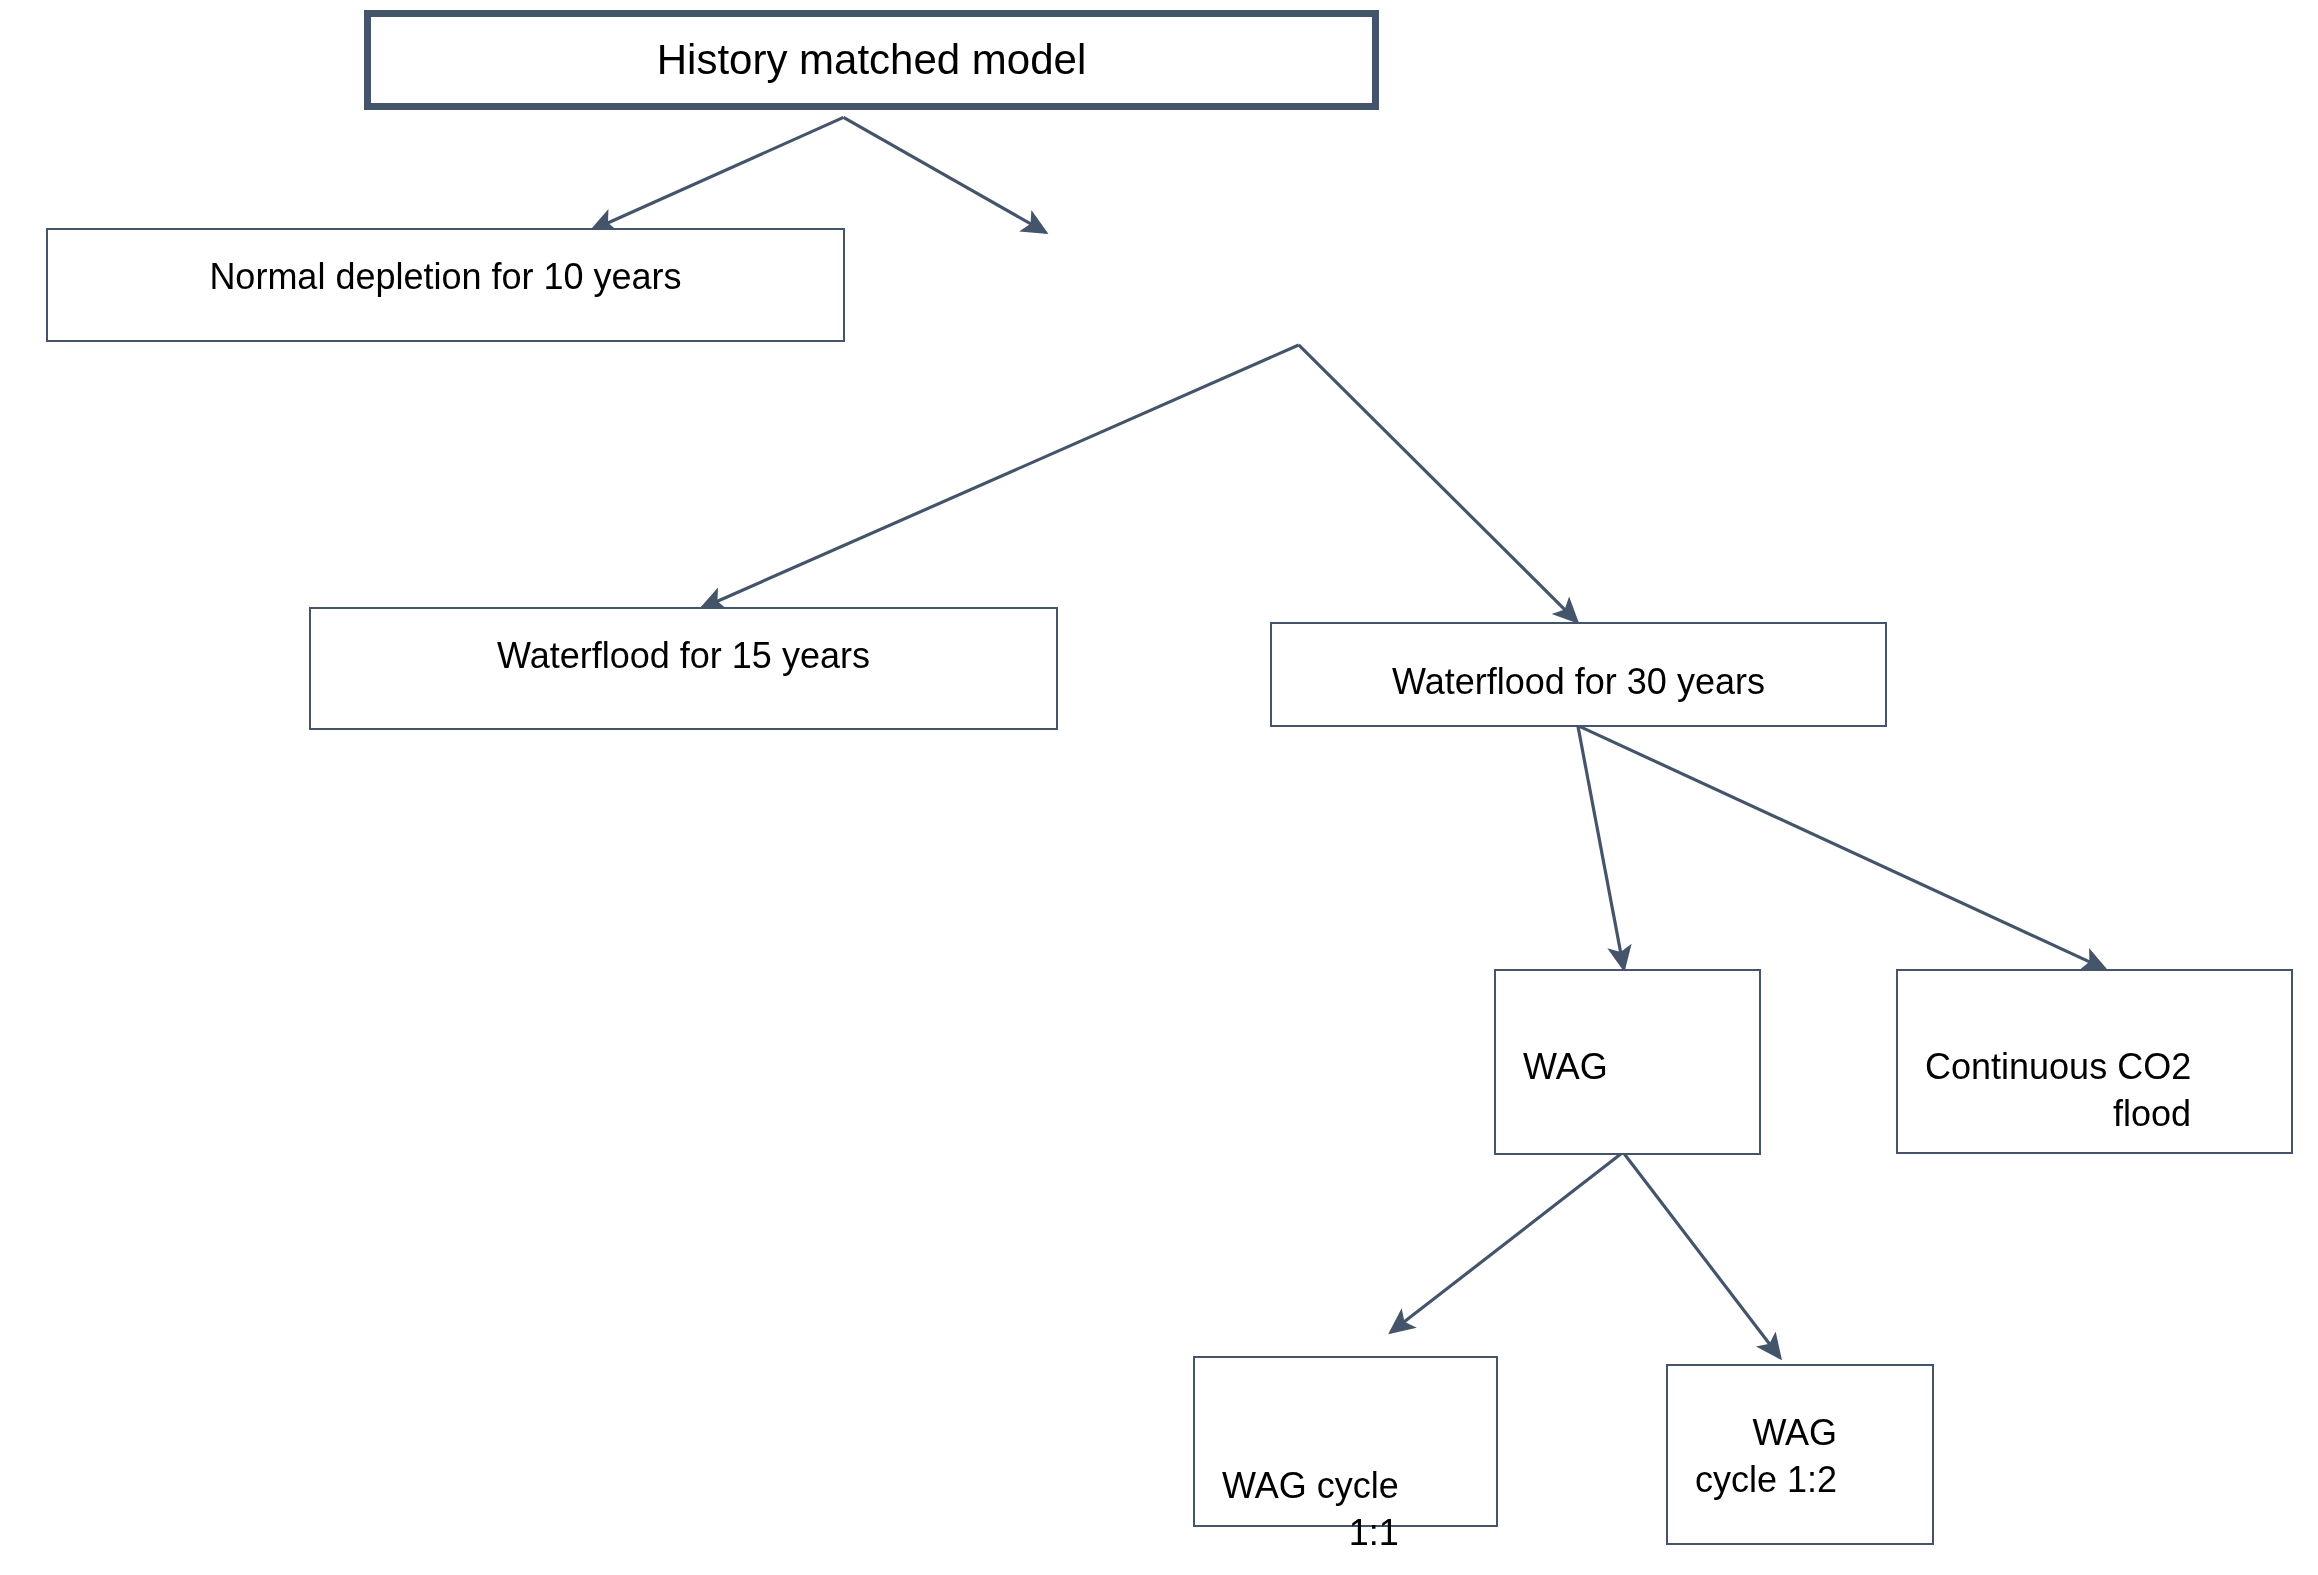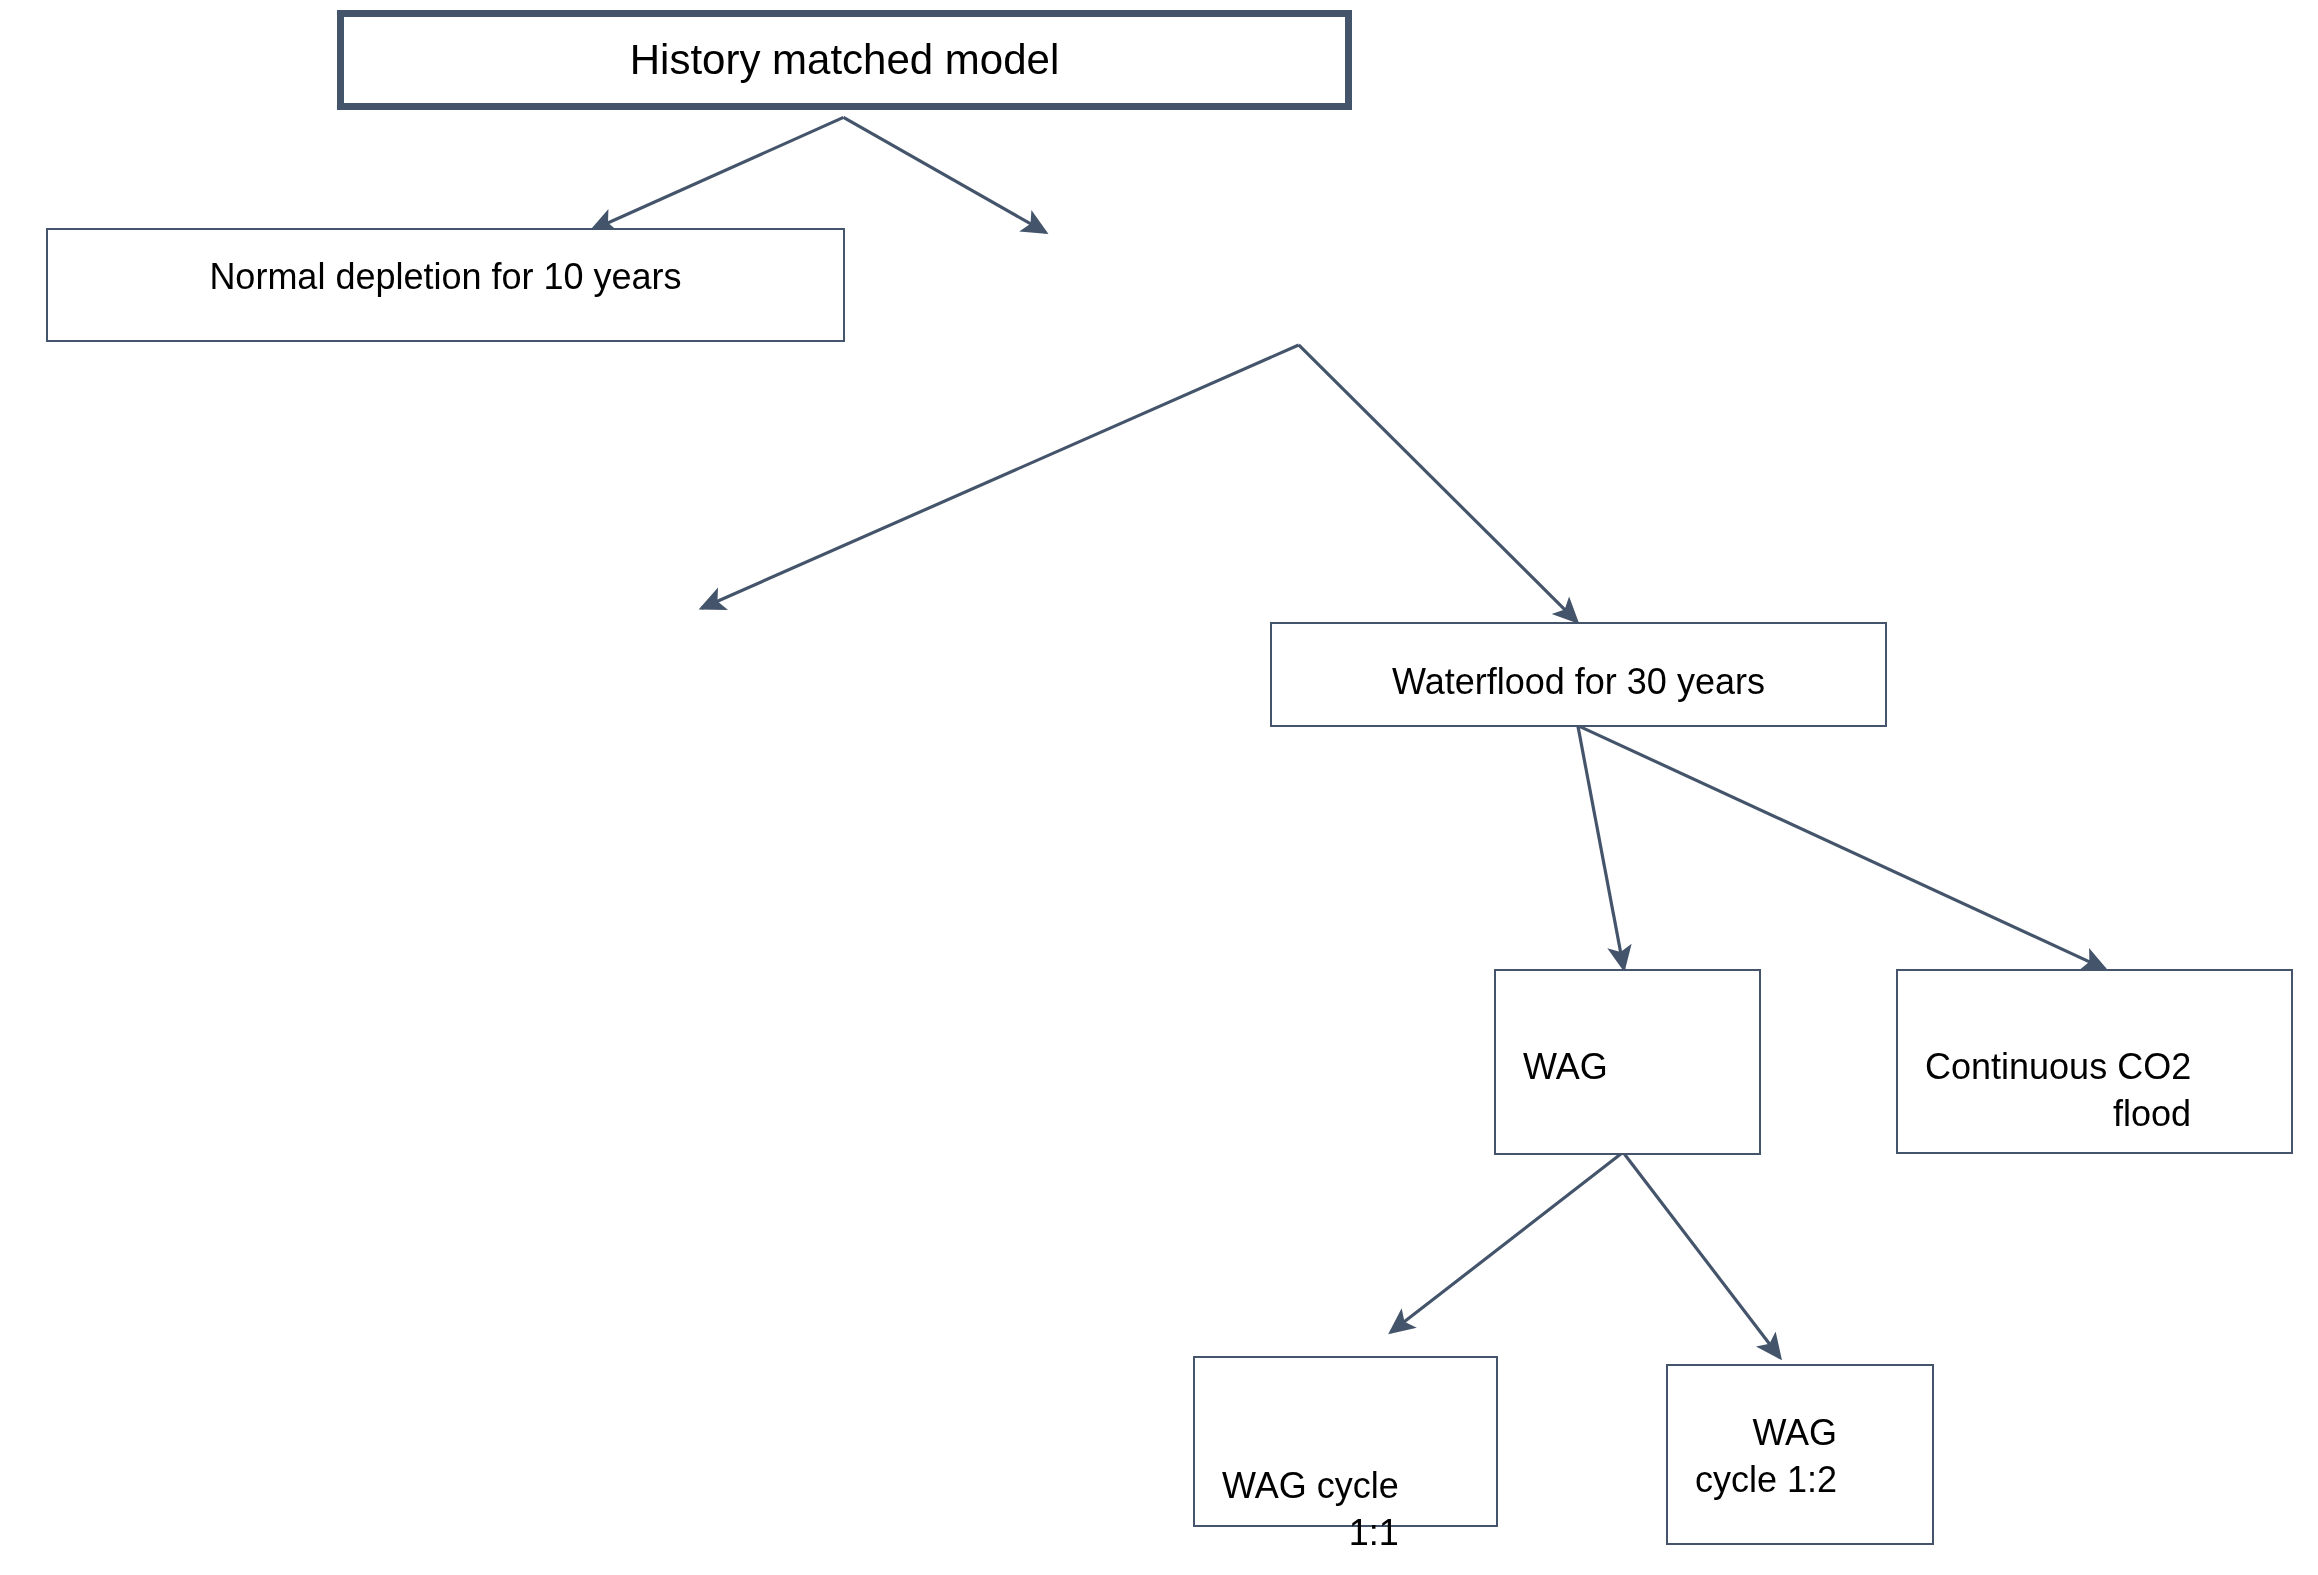--- a/index.html
+++ b/index.html
@@ -37,20 +37,21 @@
     color: #000000;
     white-space: pre-line;
     line-height: 1.30;
   }
 
   
   .node--root {
     border-width: 7.1px;
     align-items: center;
     justify-content: center;
+    margin-left: 27px;
   }
   .node--root .node-label {
     font-size: 42px;
     text-align: center;
   }
 
   
   .node--wide {
     align-items: flex-start;
     justify-content: center;
@@ -132,20 +133,23 @@
 
   <div class="node node--root" style="left:337px; top:10.3px; width:1015px; height:100px;">
     <span class="node-label">History matched model</span>
   </div>
 
   <div class="node node--wide" style="left:46px; top:228px; width:799px; height:114px;">
     <span class="node-label">Normal depletion for 10 years</span>
   </div>
 
 
+  <div class="node node--wide" style="left:309px; top:607px; width:749px; height:123px;">
+    <span class="node-label">Waterflood for 15 years</span>
+  </div>
 
   <div class="node node--wide node--wide-mid" style="left:1270px; top:622px; width:617px; height:105px;">
     <span class="node-label">Waterflood for 30 years</span>
   </div>
 
   <div class="node node--small node--small-mid" style="left:1494px; top:969px; width:267px; height:186px;">
     <span class="node-label">WAG</span>
   </div>
 
   <div class="node node--small node--small-mid" style="left:1896px; top:969px; width:397px; height:185px;">

